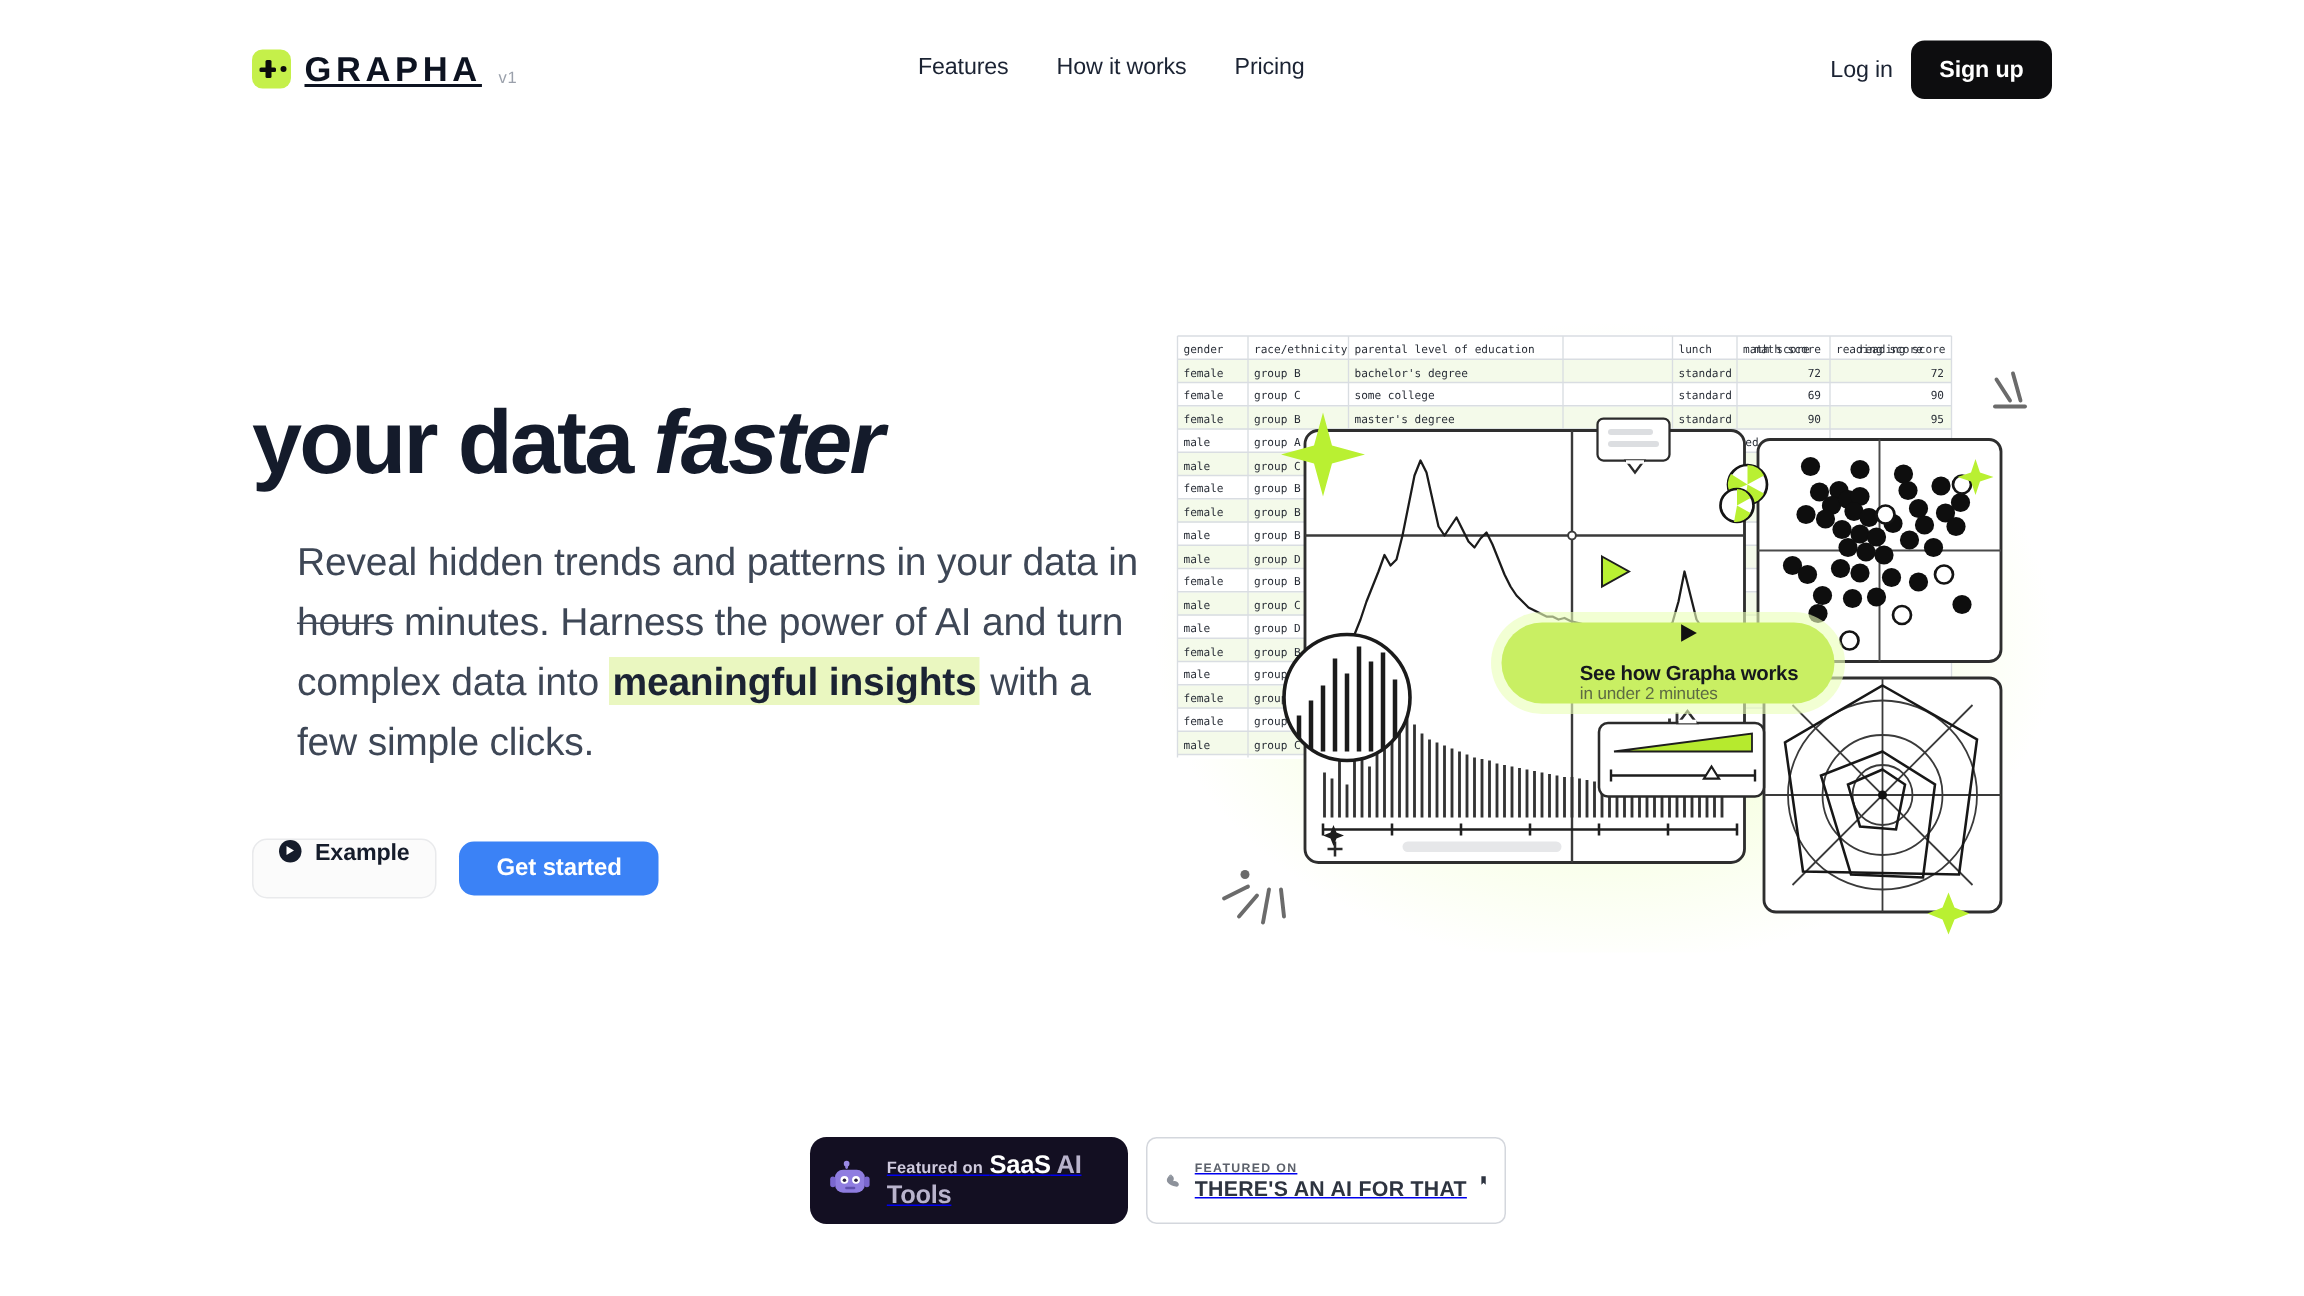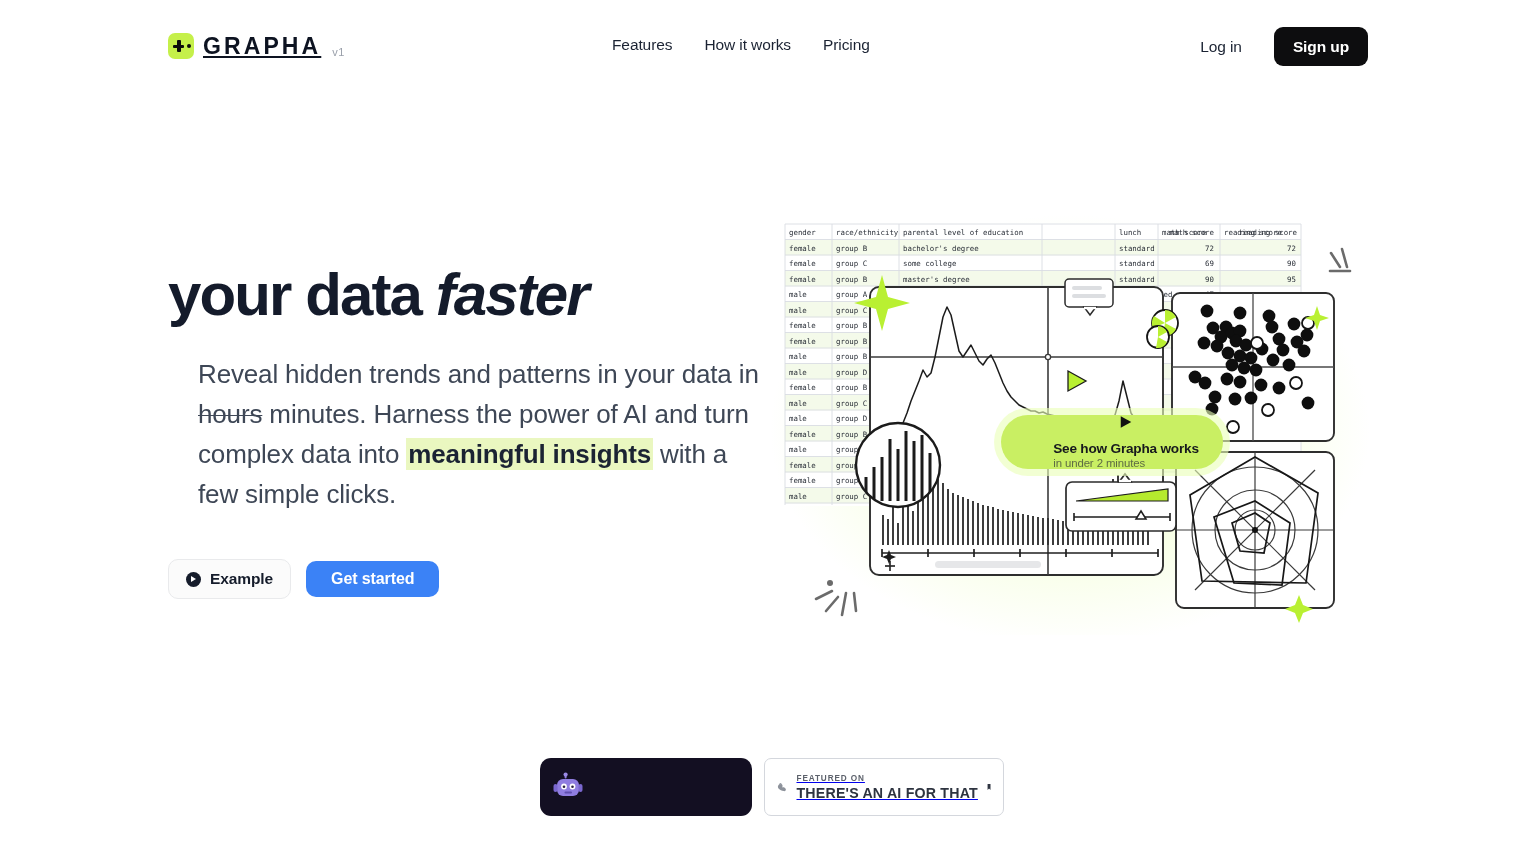--- a/index.html
+++ b/index.html
@@ -47,21 +47,21 @@
 
   .nav {
     position: absolute; left: 612px; top: 36px;
     display: flex; gap: 32px; align-items: center;
   }
   .nav a {
     font-size: 15.5px; color: #1b2333; text-decoration: none;
     font-weight: 400; letter-spacing: -.1px; white-space: nowrap;
   }
 
-  .auth { position: absolute; right: 168px; top: 27px; display: flex; align-items: center; gap: 32px; }
+  .auth { position: absolute; right: 168px; top: 27px; display: flex; align-items: center; gap: 12px; }
   .login-link { font-size: 15.5px; color: #1b2333; text-decoration: none; letter-spacing: -.1px; }
   .signup-btn {
     background: #0d0d0f; color: #fff; border: none; border-radius: 9px;
     padding: 0 19px; height: 39px; font-size: 15.5px; font-weight: 600;
     font-family: inherit; cursor: pointer; letter-spacing: -.1px;
   }
 
   
   .hero-left { position: absolute; left: 168px; top: 196px; width: 600px; }
   .headline {
@@ -71,21 +71,21 @@
   .headline em { font-style: italic; }
   .subhead {
     margin-top: 26px; font-size: 26px; line-height: 1.54;
     color: #3e4756; letter-spacing: -.15px; max-width: 580px; margin-left: 30px;
   }
   .subhead s { text-decoration: line-through; text-decoration-thickness: 1.3px; }
   .subhead b { font-weight: 700; background: #eaf7c0; color: #1b2333; padding: 1px 2px; }
 
   .cta-row { margin-top: 45px; display: flex; align-items: center; gap: 15px; }
   .btn-example {
-    display: inline-flex; align-items: center; gap: 9px;
+    display: inline-flex; align-items: flex-start; gap: 9px;
     background: #fbfbfb; border: 1px solid #e9eaec; border-radius: 10px;
     height: 40px; padding: 0 17px; font-size: 15.5px; font-weight: 600;
     color: #151c2b; cursor: pointer; font-family: inherit; letter-spacing: -.1px;
   }
   .play-circle {
     width: 15px; height: 15px; border-radius: 50%; background: #151c2b;
     position: relative; flex: none;
   }
   .play-circle::after {
     content: ""; position: absolute; left: 5.3px; top: 4px;
@@ -588,20 +588,24 @@
       <circle cx="12.6" cy="2.6" r="2.1" fill="#9b8ae6"></circle>
       <rect x="4" y="7" width="22" height="17" rx="6" fill="#8f7de0"></rect>
       <rect x="0.5" y="12" width="4" height="8" rx="2" fill="#7a67cf"></rect>
       <rect x="25.5" y="12" width="4" height="8" rx="2" fill="#7a67cf"></rect>
       <circle cx="11" cy="14.5" r="2.9" fill="#fefefe"></circle>
       <circle cx="19.5" cy="14.5" r="2.9" fill="#fefefe"></circle>
       <circle cx="11" cy="14.8" r="1.3" fill="#2a2140"></circle>
       <circle cx="19.5" cy="14.8" r="1.3" fill="#2a2140"></circle>
       <rect x="11.5" y="19.6" width="7.5" height="1.9" rx="0.95" fill="#5f4fae"></rect>
     </svg>
+    <span>
+      <span class="sub">Featured on</span>
+      <span class="main"><span>SaaS</span><span class="dim"> AI Tools</span></span>
+    </span>
   </a>
 
   <a class="badge-light" href="#">
     <svg width="36" height="34" viewBox="0 0 36 34">
       <path d="M6 9 C10 4, 16 5, 18 9 C20 13, 19 16, 17 19 C22 17, 28 19, 30 24
                C32 29, 28 32, 23 31 C16 30, 10 27, 6 23 C2 19, 2 13, 6 9 Z" fill="#8d929b"></path>
       <path d="M7 8 C9 3, 13 2, 15 5 C16 7, 14 9, 12 9 C10 9, 8 10, 7 8 Z" fill="#9aa0a8"></path>
     </svg>
     <span>
       <span class="sub" style="display:block">FEATURED ON</span>

